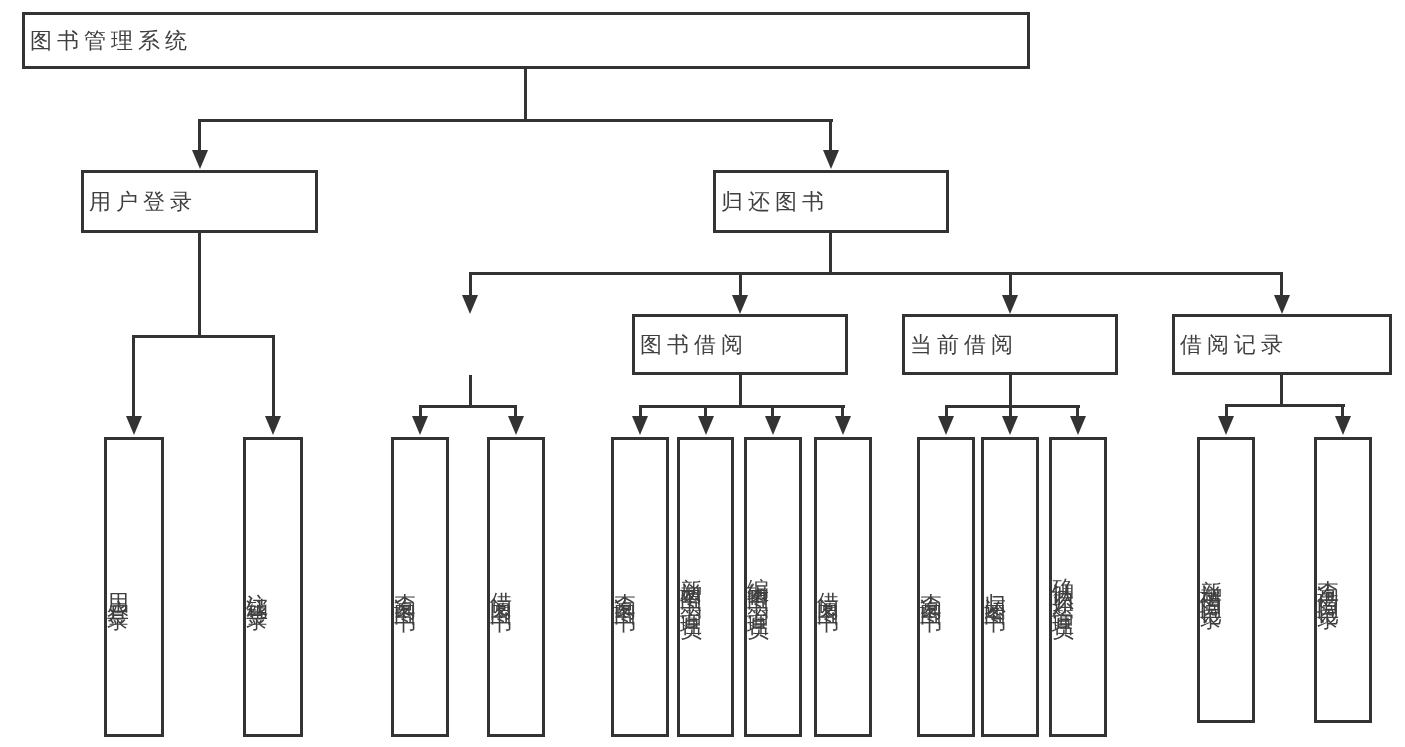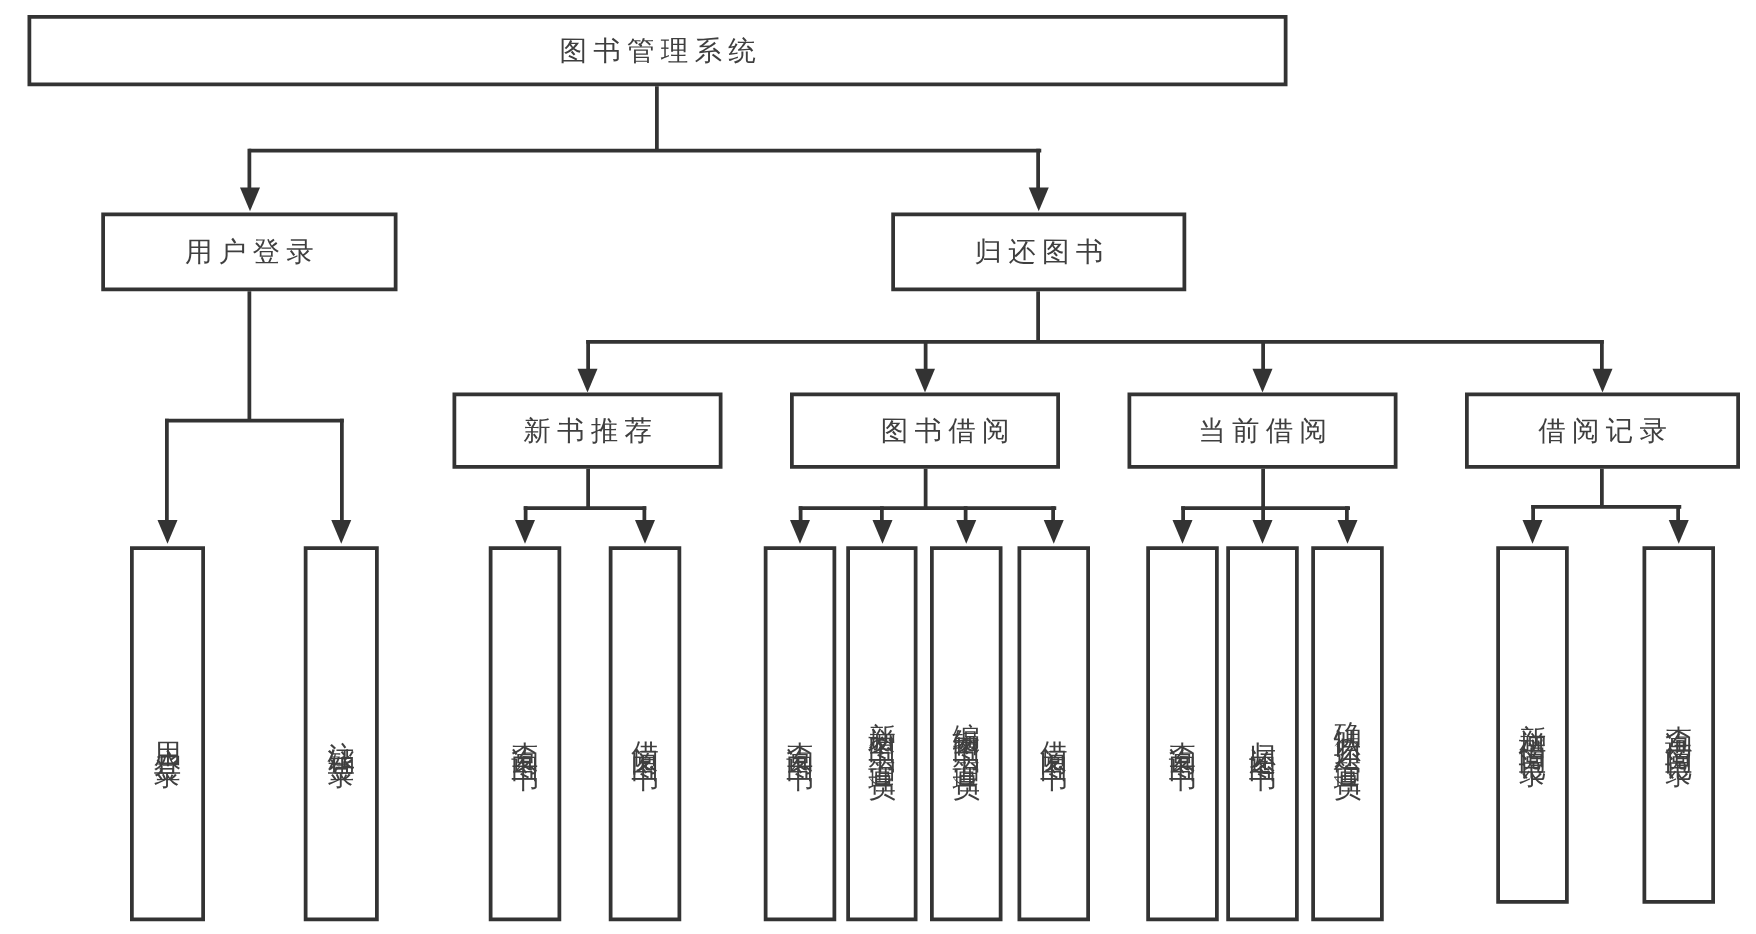--- a/index.html
+++ b/index.html
@@ -12,21 +12,21 @@
     position:relative;
     width:1405px;height:747px;
     background:#ffffff;
     overflow:hidden;
   }
   .box{
     position:absolute;
     border:3px solid var(--line);
     background:#ffffff;
     box-sizing:border-box;
-    display:flex;align-items:center;justify-content:center;
+    display:flex;align-items:center;justify-content:flex-start;
     color:var(--text);
   }
   .hlabel{
     font-size:22px;
     letter-spacing:5px;
     padding-left:5px;
     white-space:nowrap;
   }
   .vlabel{
     writing-mode:vertical-rl;
@@ -88,24 +88,21 @@
   <div class="hline" style="left:469px;top:272px;width:814px;"></div>
   <div class="vline" style="left:469px;top:272px;height:25px;"></div>
   <div class="arrow" style="left:462px;top:295px;"></div>
   <div class="vline" style="left:739px;top:272px;height:25px;"></div>
   <div class="arrow" style="left:732px;top:295px;"></div>
   <div class="vline" style="left:1009px;top:272px;height:25px;"></div>
   <div class="arrow" style="left:1002px;top:295px;"></div>
   <div class="vline" style="left:1280px;top:272px;height:25px;"></div>
   <div class="arrow" style="left:1274px;top:295px;"></div>
 
-  <div class="box" style="left:362px;top:314px;width:216px;height:61px;">
-    <span class="hlabel">新书推荐</span>
-  </div>
-  <div class="box" style="left:632px;top:314px;width:216px;height:61px;padding-left:32px;">
+  <div class="box" style="left:632px;top:314px;width:216px;height:61px;">
     <span class="hlabel">图书借阅</span>
   </div>
   <div class="box" style="left:1172px;top:314px;width:220px;height:61px;">
     <span class="hlabel">借阅记录</span>
   </div>
   <div class="box" style="left:902px;top:314px;width:216px;height:61px;">
     <span class="hlabel">当前借阅</span>
   </div>
 
   <div class="vline" style="left:469px;top:375px;height:32px;"></div>

